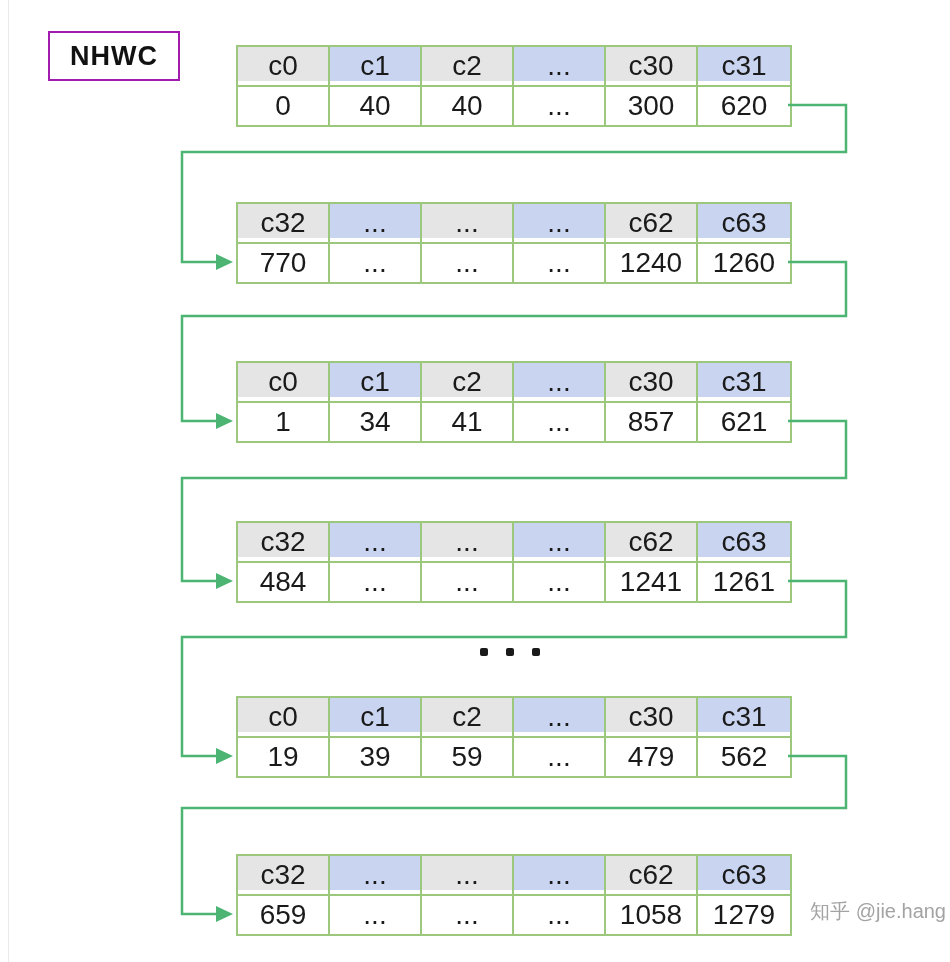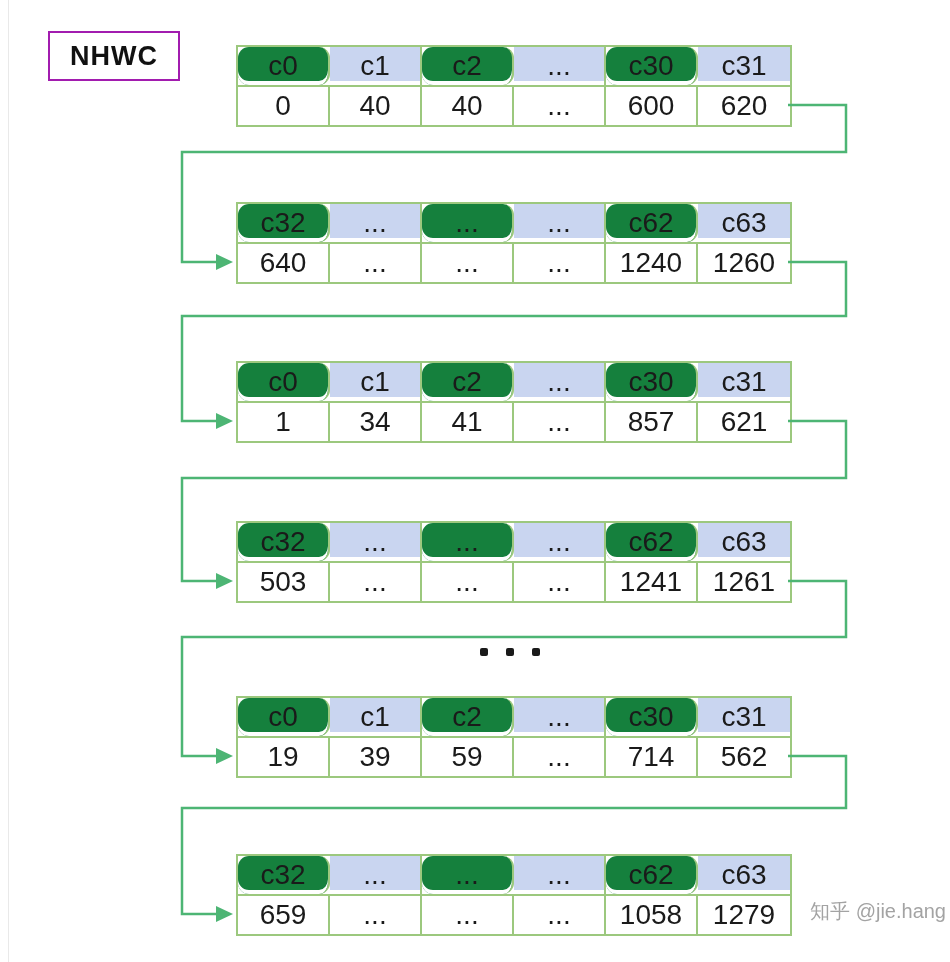--- a/index.html
+++ b/index.html
@@ -46,21 +46,21 @@
   .row.header-row { border-bottom: 2px solid #9cc87e; }
   .cell {
     height: 38px;
     display: flex; align-items: center; justify-content: center;
     font-size: 28px;
     border-right: 2px solid #9cc87e;
     overflow: hidden;
     white-space: nowrap;
   }
   .cell:last-child { border-right: none; }
-  .cell.header.yellow { background: #15803d; box-shadow: inset 0 -4px 0 0 #ffffff; border-radius: 11px; }
+  .cell.header.yellow { background: #e5e5e5; box-shadow: inset 0 -4px 0 0 #ffffff; }
   .cell.header.blue   { background: #c9d5f0; box-shadow: inset 0 -4px 0 0 #ffffff; }
   .cell.value { background: #ffffff; }
   #t1 { top: 45px; }
   #t2 { top: 202px; }
   #t3 { top: 361px; }
   #t4 { top: 521px; }
   #t5 { top: 696px; }
   #t6 { top: 854px; }
   .dots-separator {
     position: absolute;
@@ -108,36 +108,36 @@
         <div class="cell header yellow">c2</div>
         <div class="cell header blue">...</div>
         <div class="cell header yellow">c30</div>
         <div class="cell header blue">c31</div>
       </div>
     <div class="row value-row">
         <div class="cell value">0</div>
         <div class="cell value">40</div>
         <div class="cell value">40</div>
         <div class="cell value">...</div>
-        <div class="cell value">600</div>
+        <div class="cell value">300</div>
         <div class="cell value">620</div>
       </div>
   </div>
 
   <div class="mem-table" id="t2">
     <div class="row header-row">
         <div class="cell header yellow">c32</div>
         <div class="cell header blue">...</div>
         <div class="cell header yellow">...</div>
         <div class="cell header blue">...</div>
         <div class="cell header yellow">c62</div>
         <div class="cell header blue">c63</div>
       </div>
     <div class="row value-row">
-        <div class="cell value">640</div>
+        <div class="cell value">770</div>
         <div class="cell value">...</div>
         <div class="cell value">...</div>
         <div class="cell value">...</div>
         <div class="cell value">1240</div>
         <div class="cell value">1260</div>
       </div>
   </div>
 
   <div class="mem-table" id="t3">
     <div class="row header-row">
@@ -161,21 +161,21 @@
   <div class="mem-table" id="t4">
     <div class="row header-row">
         <div class="cell header yellow">c32</div>
         <div class="cell header blue">...</div>
         <div class="cell header yellow">...</div>
         <div class="cell header blue">...</div>
         <div class="cell header yellow">c62</div>
         <div class="cell header blue">c63</div>
       </div>
     <div class="row value-row">
-        <div class="cell value">503</div>
+        <div class="cell value">484</div>
         <div class="cell value">...</div>
         <div class="cell value">...</div>
         <div class="cell value">...</div>
         <div class="cell value">1241</div>
         <div class="cell value">1261</div>
       </div>
   </div>
 
   <div class="dots-separator">
     <div class="dot"></div>
@@ -190,21 +190,21 @@
         <div class="cell header yellow">c2</div>
         <div class="cell header blue">...</div>
         <div class="cell header yellow">c30</div>
         <div class="cell header blue">c31</div>
       </div>
     <div class="row value-row">
         <div class="cell value">19</div>
         <div class="cell value">39</div>
         <div class="cell value">59</div>
         <div class="cell value">...</div>
-        <div class="cell value">714</div>
+        <div class="cell value">479</div>
         <div class="cell value">562</div>
       </div>
   </div>
 
   <div class="mem-table" id="t6">
     <div class="row header-row">
         <div class="cell header yellow">c32</div>
         <div class="cell header blue">...</div>
         <div class="cell header yellow">...</div>
         <div class="cell header blue">...</div>

